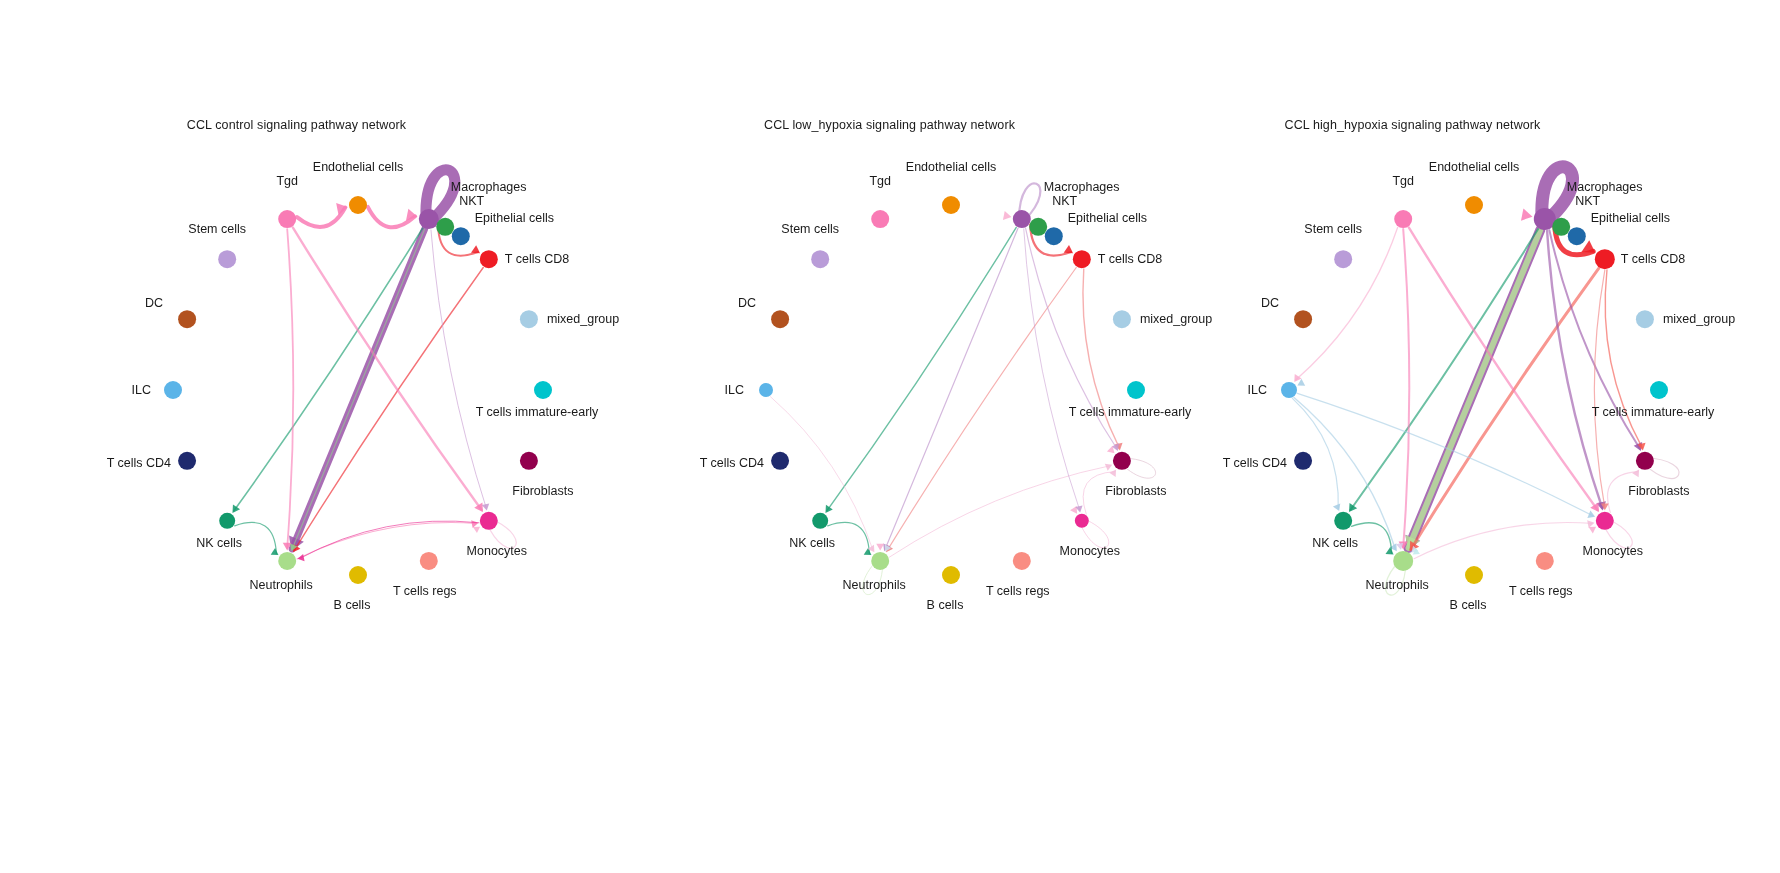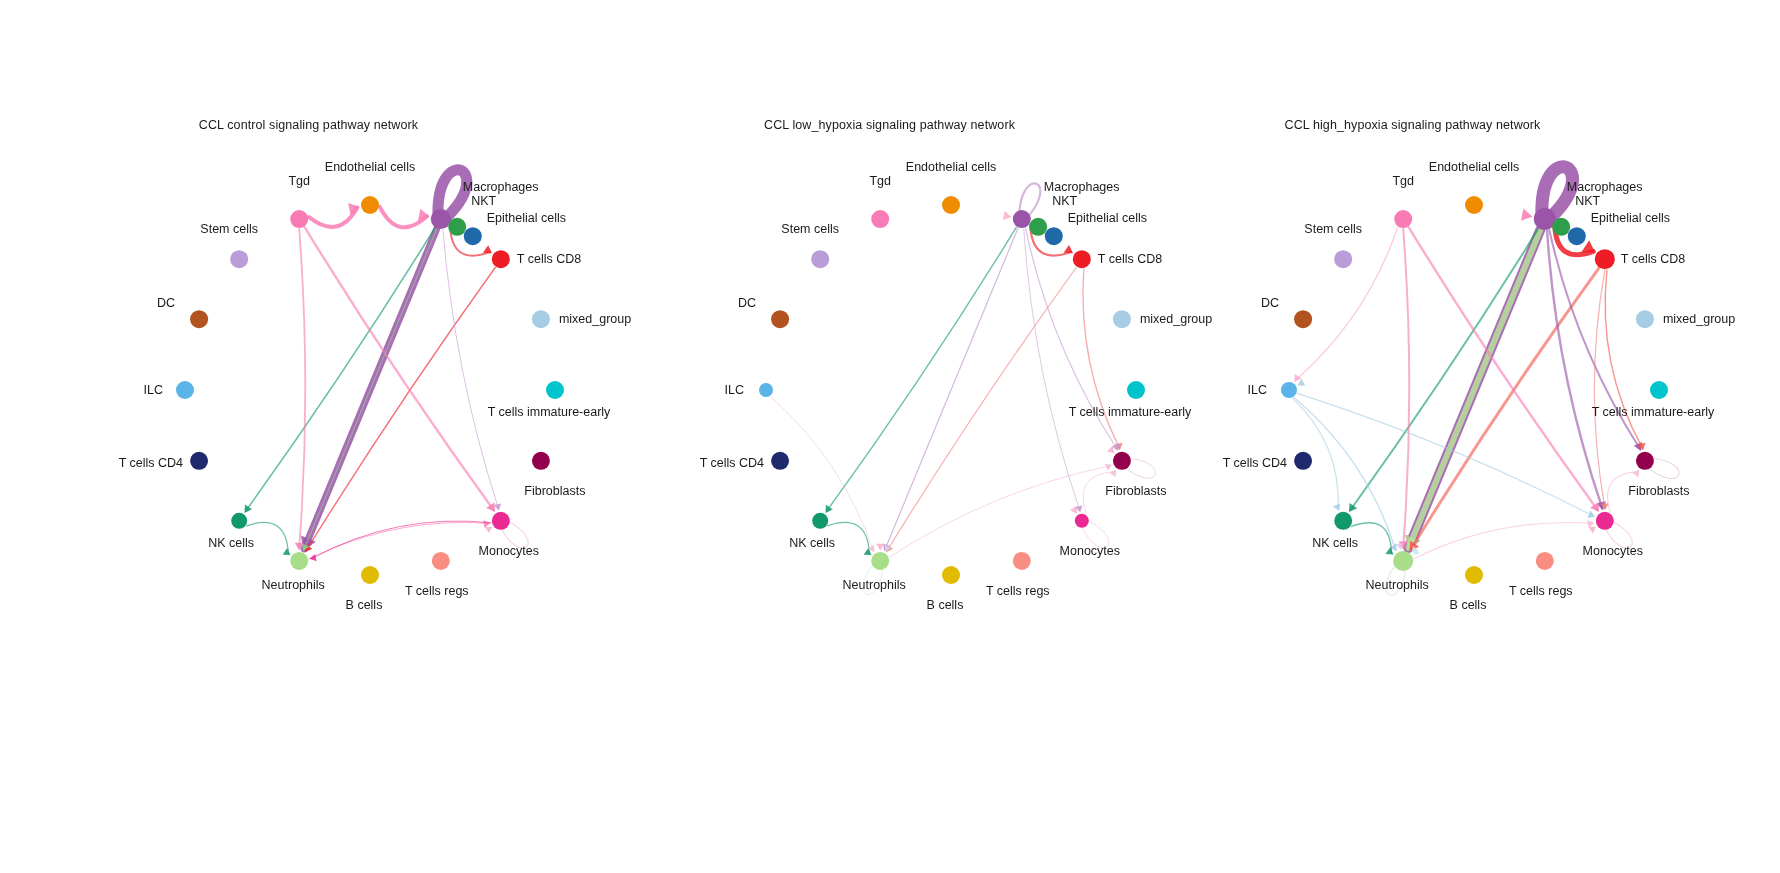--- a/index.html
+++ b/index.html
@@ -7,21 +7,21 @@
   #figure{position:relative;width:1780px;height:873px;background:#fff;}
   .panel{position:absolute;top:0;height:873px;width:593px;}
   .panel-title{position:absolute;width:100%;text-align:center;top:118px;font-size:12.5px;color:#1a1a1a;letter-spacing:0.1px;white-space:nowrap;}
   .netsvg{position:absolute;left:0;top:0;width:593px;height:873px;overflow:visible;}
   .node-label{font-size:12.5px;fill:#1a1a1a;font-family:"Liberation Sans",sans-serif;}
 </style>
 </head>
 <body>
 
 <div id="figure">
-    <div class="panel" style="left: 12px; text-decoration: underline;">
+    <div class="panel" style="left: 0px; text-decoration: underline;">
       <div class="panel-title">CCL control signaling pathway network</div>
       <svg class="netsvg" viewBox="0 0 593 873">
         <defs></defs>
         <g>
           <path d="M 431.56807358507547 220.2303367825072 C 488.3661473904705 167.77293680884378, 422.95547648867137 140.67894979739543, 426.02479639000774 217.93423618831667" fill="none" stroke="#9a54a8" stroke-width="11" stroke-linecap="round" opacity="0.85"></path>
           <path d="M 297.0114178164907 217.13138326525066 Q 327.02970785192446 240.76037412961333 345.24979135475803 207.53617418620968" fill="none" stroke="#f97bb5" stroke-width="4" stroke-linecap="round" opacity="0.85"></path>
           <polygon points="347.70175455576606,207.04844838116935 338.573837696816,215.1855691137194 336.154717703816,203.0238316367193" fill="#f97bb5" opacity="0.85"></polygon>
           <path d="M 367.8078528040323 206.95090322016128 Q 385.68554366049443 242.32699703170184 415.06544106189637 216.35102197718615" fill="none" stroke="#f97bb5" stroke-width="4" stroke-linecap="round" opacity="0.85"></path>
           <polygon points="417.51740426290445,216.83874778222648 405.9703674109544,220.8633645266765 408.3894874039544,208.70162704967646" fill="#f97bb5" opacity="0.85"></polygon>
           <path d="M 424.5869172315256 229.2449613430361 Q 358.3122696808099 389.2461143014708 292.1784496332046 548.9072795919413" fill="none" stroke="#9a54a8" stroke-width="7" stroke-linecap="round" opacity="0.85"></path>

